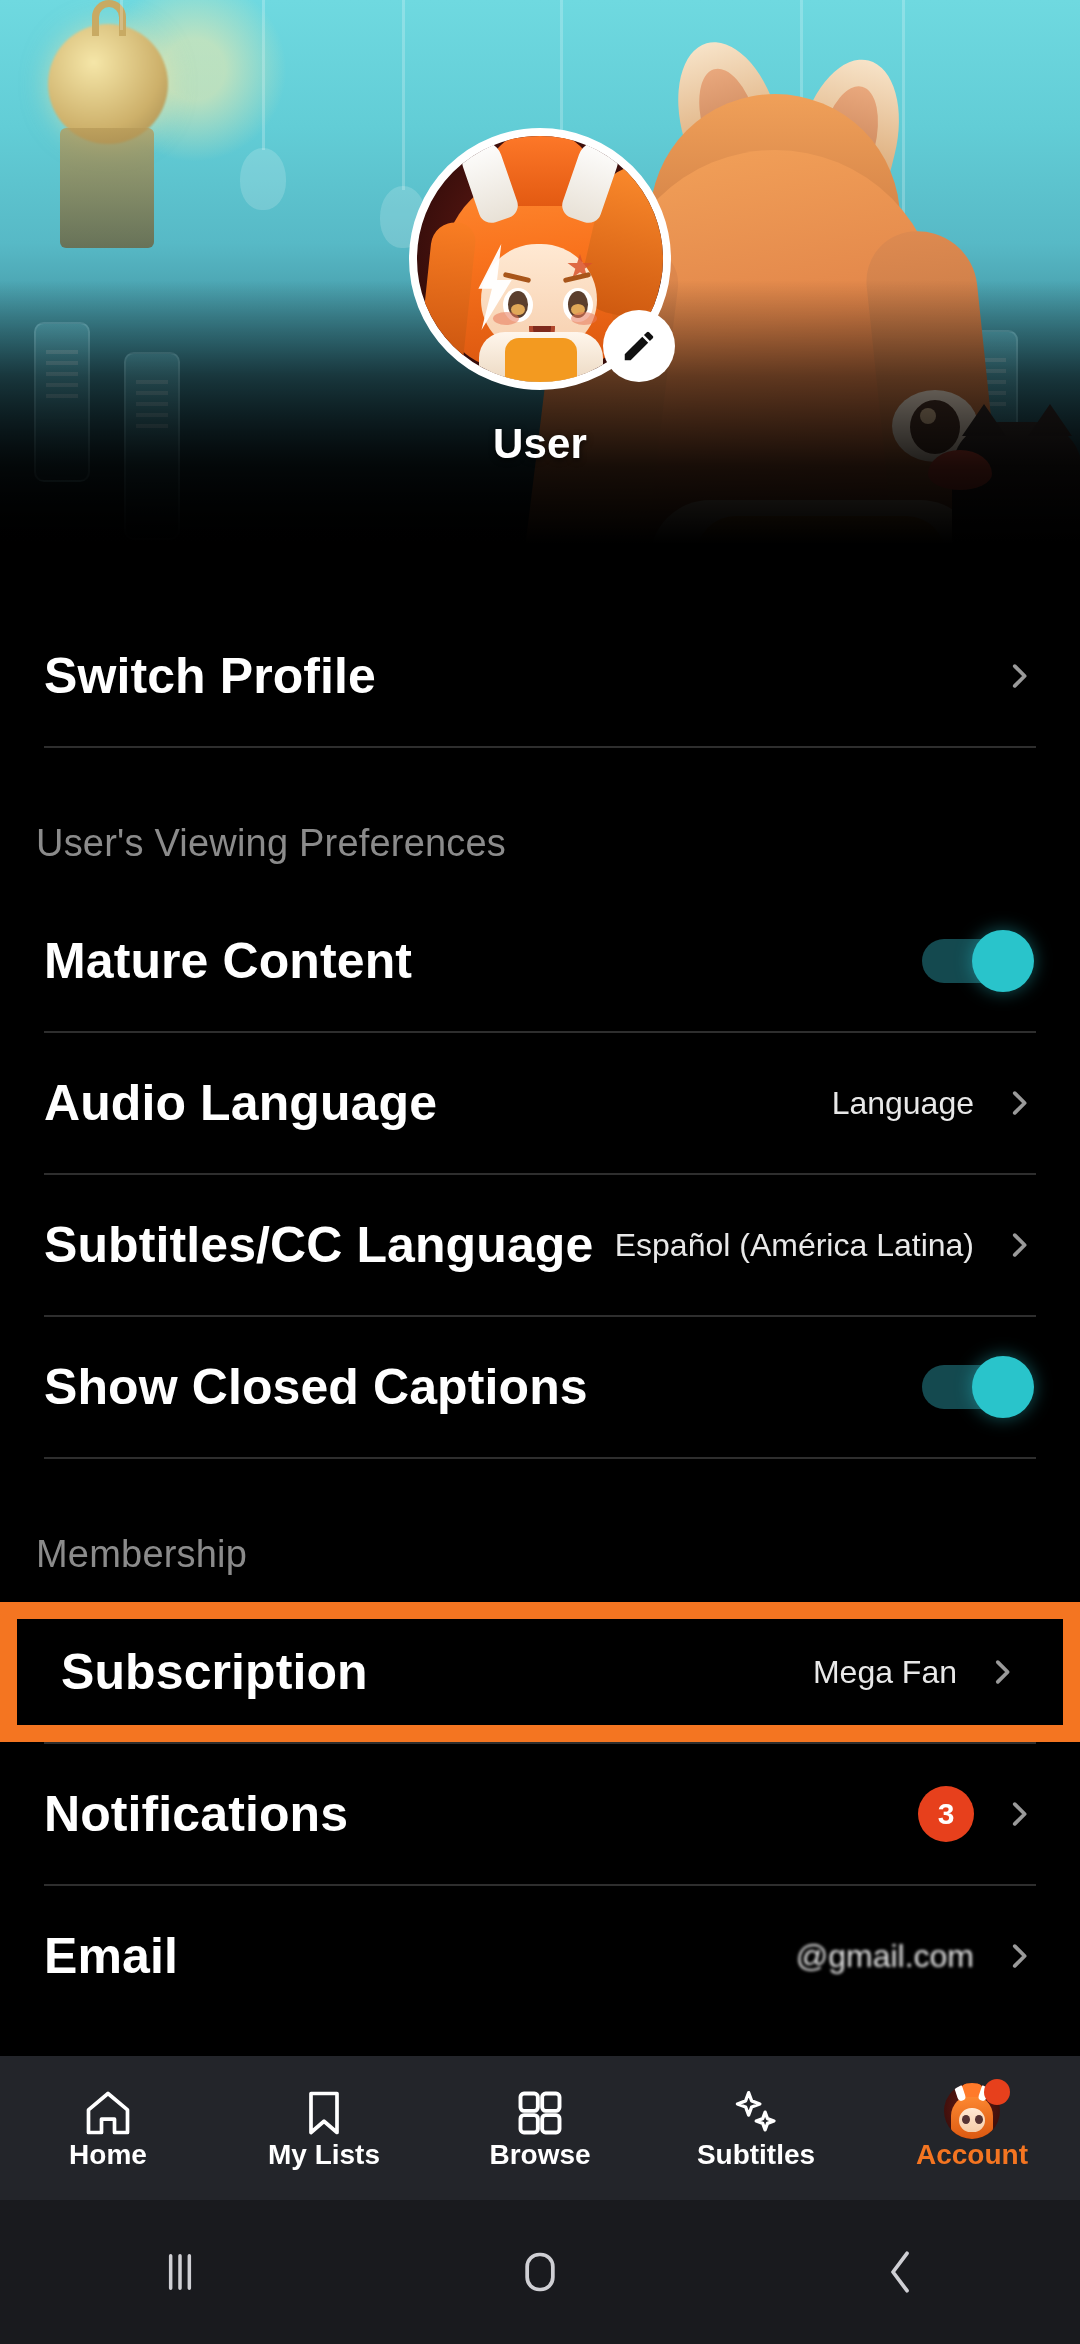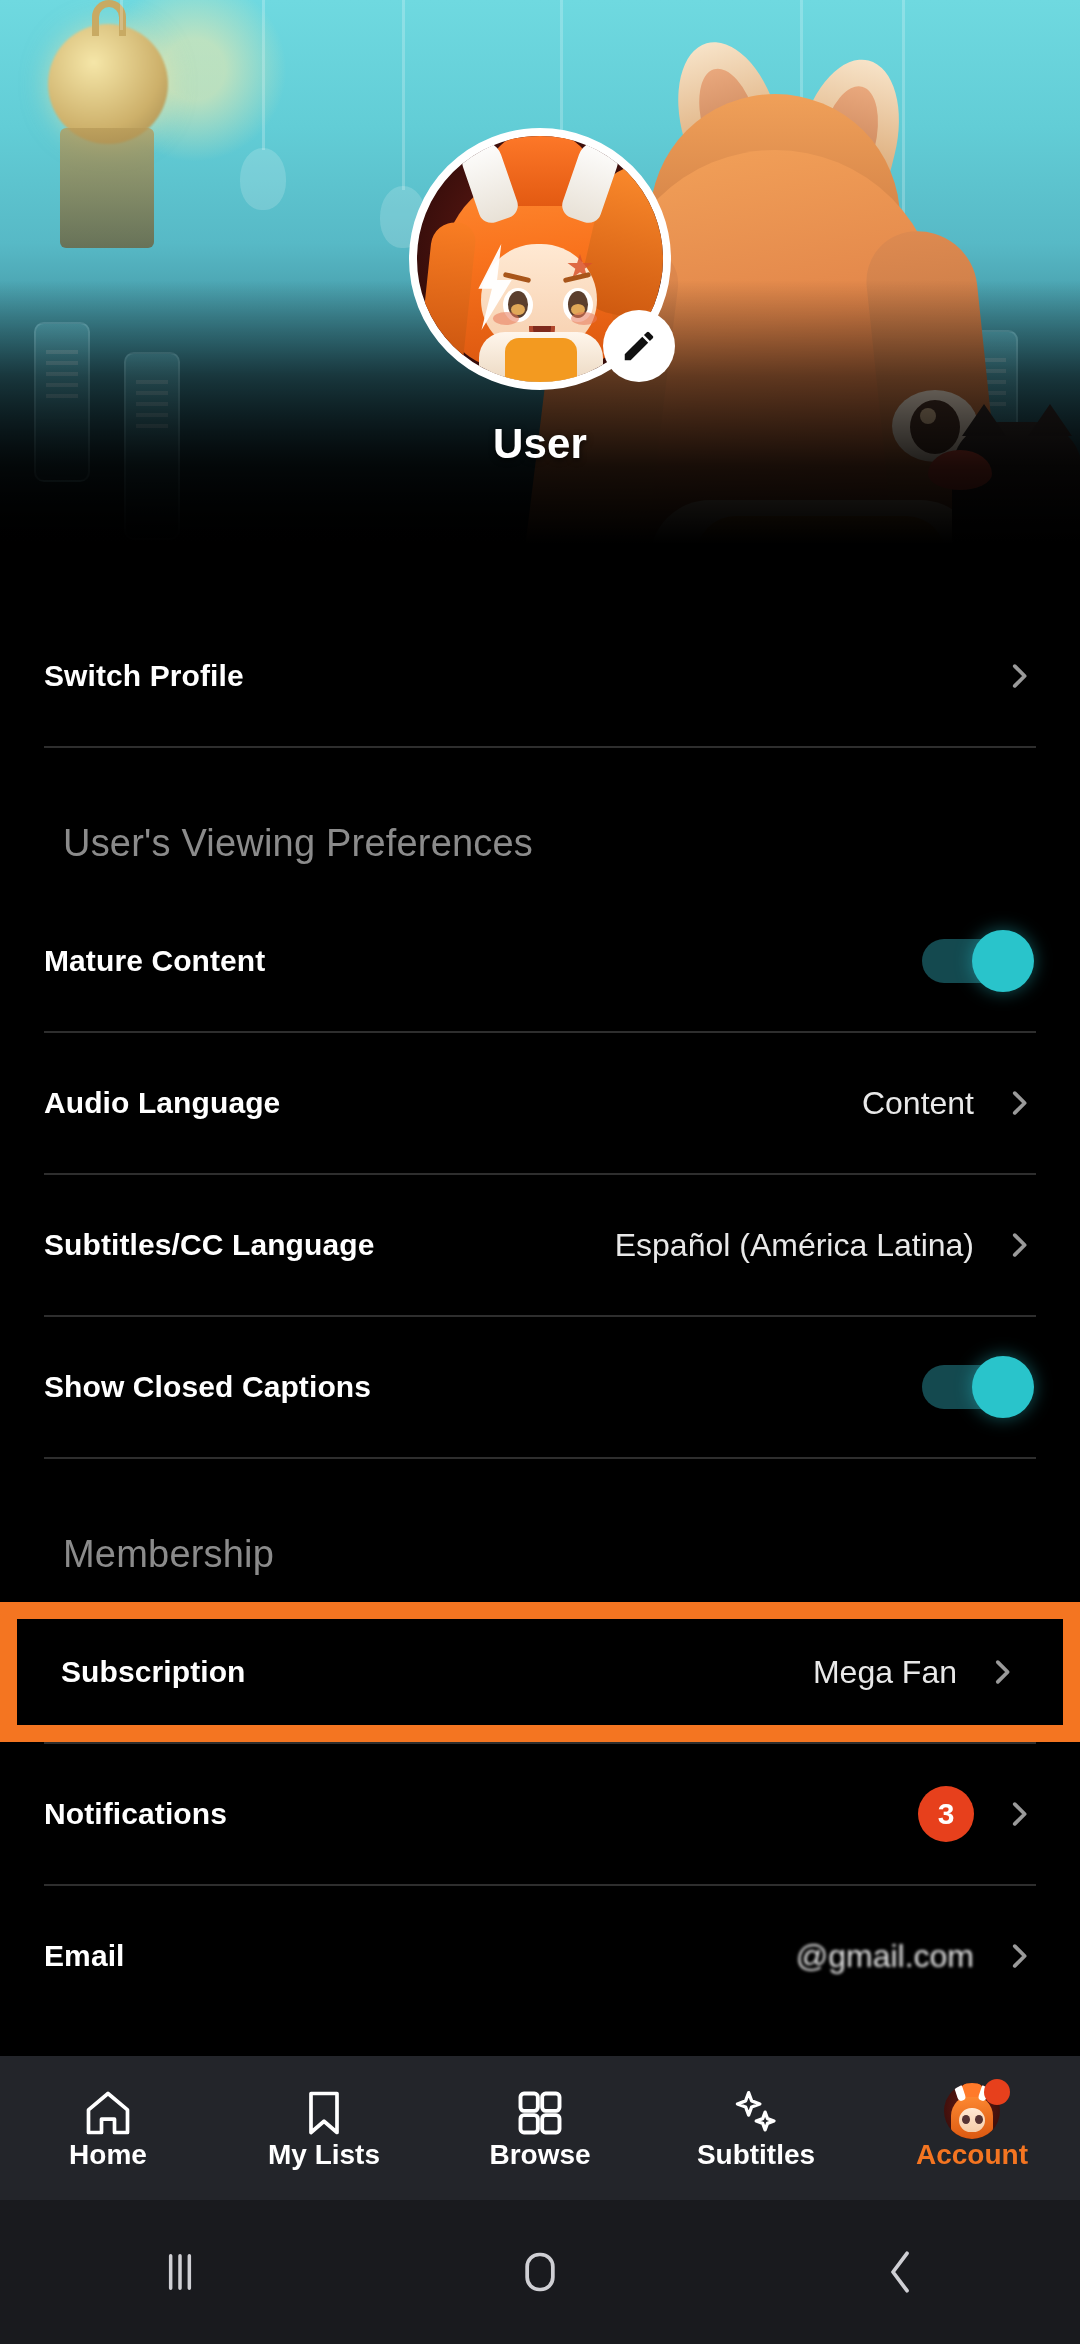--- a/index.html
+++ b/index.html
@@ -138,32 +138,32 @@
     text-shadow:0 2px 6px rgba(0,0,0,.75);
   }
 
   
   .content { position:absolute; left:0; top:580px; width:1080px; }
 
   .row {
     position:relative; display:flex; align-items:center;
     height:140px; padding:0 44px; background:#000;
   }
-  .row .label { color:#fff; font-size:30px; font-weight:600; letter-spacing:.1px; white-space:nowrap; }
+  .row .label { color:#fff; font-size:50px; font-weight:600; letter-spacing:.1px; white-space:nowrap; }
   .row .spacer { flex:1; }
   .row .value { color:#e8e8e8; font-size:32px; margin-right:28px; white-space:nowrap; }
   .row .value.blurred { filter:blur(1.6px); }
   .chev { width:34px; height:34px; flex:0 0 auto; }
   .chev svg { width:34px; height:34px; display:block; }
 
   .divider { height:2px; background:#2e2e2e; margin:0 44px; }
 
   .section-header {
     color:#8b8b8b; font-size:38px; font-weight:500;
-    padding:74px 44px 26px 63px; background:#000; letter-spacing:.2px;
+    padding:74px 44px 26px 36px; background:#000; letter-spacing:.2px;
   }
   .gap { height:26px; background:#000; }
 
   
   .toggle { position:relative; width:112px; height:62px; flex:0 0 auto; margin-right:2px; }
   .toggle .track {
     position:absolute; left:0; top:9px; width:96px; height:44px; border-radius:22px;
     background:#14494f;
   }
   .toggle .knob {
@@ -332,21 +332,21 @@
       <span class="toggle">
         <span class="track"></span>
           <span class="knob"></span>
       </span>
     </div>
     <div class="divider"></div>
 
     <div class="row">
       <span class="label">Audio Language</span>
       <span class="spacer"></span>
-      <span class="value">Content</span>
+      <span class="value">Language</span>
       <span class="chev">
         <svg viewBox="0 0 24 24">
             <path d="M9 5l7 7-7 7" fill="none" stroke="#9a9a9a" stroke-width="2.6" stroke-linecap="round" stroke-linejoin="round"></path>
           </svg>
       </span>
     </div>
     <div class="divider"></div>
 
     <div class="row">
       <span class="label">Subtitles/CC Language</span>

